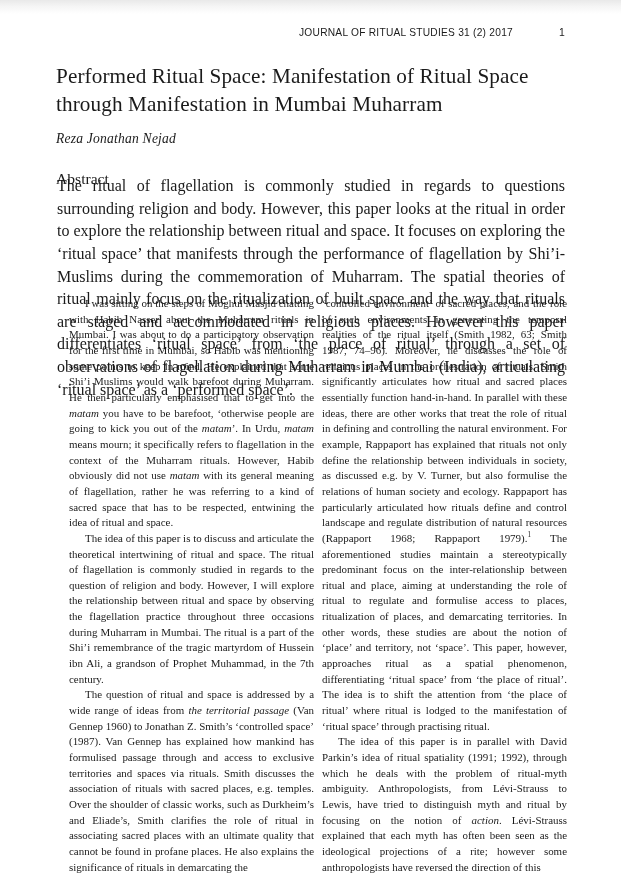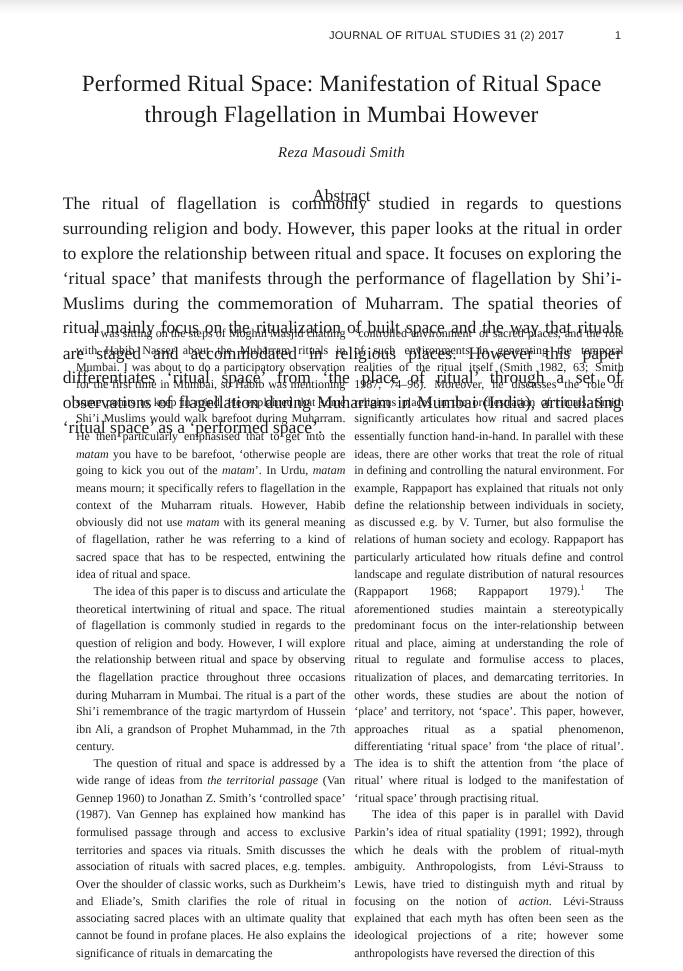--- a/index.html
+++ b/index.html
@@ -56,21 +56,21 @@
     text-align: right;
     font-size: 10.4px;
   }
 
   
   #title-block {
     position: absolute;
     top: 63px;
     left: 56px;
     right: 56px;
-    text-align: center;
+    text-align: left;
   }
   #paper-title {
     font-size: 21.2px;
     font-weight: normal;
     line-height: 1.32;
     margin: 0;
     letter-spacing: 0.1px;
   }
   #paper-title .tline { display: block; }
   #author {
@@ -148,23 +148,23 @@
 <div id="page">
 
   <div id="running-head">
     <span class="rh-title">JOURNAL OF RITUAL STUDIES 31 (2) 2017</span>
     <span class="rh-page">1</span>
   </div>
 
   <div id="title-block">
     <h1 id="paper-title">
       <span class="tline">Performed Ritual Space: Manifestation of Ritual Space</span>
-      <span class="tline">through Flagellation in Mumbai However</span>
+      <span class="tline">through Manifestation in Mumbai Muharram</span>
     </h1>
-    <div id="author">Reza Masoudi Smith</div>
+    <div id="author">Reza Jonathan Nejad</div>
     <div id="abstract-heading">Abstract</div>
   </div>
 
   <div id="abstract-body">The ritual of flagellation is commonly studied in regards to questions surrounding religion and body. However, this paper looks at the ritual in order to explore the relationship between ritual and space. It focuses on exploring the ‘ritual space’ that manifests through the performance of flagellation by Shi’i-Muslims during the commemoration of Muharram. The spatial theories of ritual mainly focus on the ritualization of built space and the way that rituals are staged and accommodated in religious places. However this paper differentiates ‘ritual space’ from ‘the place of ritual’ through a set of observations of flagellation during Muharram in Mumbai (India), articulating ‘ritual space’ as a ‘performed space’.</div>
 
   <div id="columns">
     <div class="col" id="col-left">
         <p>I was sitting on the steps of Moghul Masjid chatting with Habib Nasser about the Muharram rituals in Mumbai. I was about to do a participatory observation for the first time in Mumbai, so Habib was mentioning some points to keep in mind. He explained that some Shi’i Muslims would walk barefoot during Muharram. He then particularly emphasised that to get into the <i>matam</i> you have to be barefoot, ‘otherwise people are going to kick you out of the <i>matam</i>’. In Urdu, <i>matam</i> means mourn; it specifically refers to flagellation in the context of the Muharram rituals. However, Habib obviously did not use <i>matam</i> with its general meaning of flagellation, rather he was referring to a kind of sacred space that has to be respected, entwining the idea of ritual and space.</p>
         <p>The idea of this paper is to discuss and articulate the theoretical intertwining of ritual and space. The ritual of flagellation is commonly studied in regards to the question of religion and body. However, I will explore the relationship between ritual and space by observing the flagellation practice throughout three occasions during Muharram in Mumbai. The ritual is a part of the Shi’i remembrance of the tragic martyrdom of Hussein ibn Ali, a grandson of Prophet Muhammad, in the 7th century.</p>
         <p>The question of ritual and space is addressed by a wide range of ideas from <i>the territorial passage</i> (Van Gennep 1960) to Jonathan Z. Smith’s ‘controlled space’ (1987). Van Gennep has explained how mankind has formulised passage through and access to exclusive territories and spaces via rituals. Smith discusses the association of rituals with sacred places, e.g. temples. Over the shoulder of classic works, such as Durkheim’s and Eliade’s, Smith clarifies the role of ritual in associating sacred places with an ultimate quality that cannot be found in profane places. He also explains the significance of rituals in demarcating the</p>

